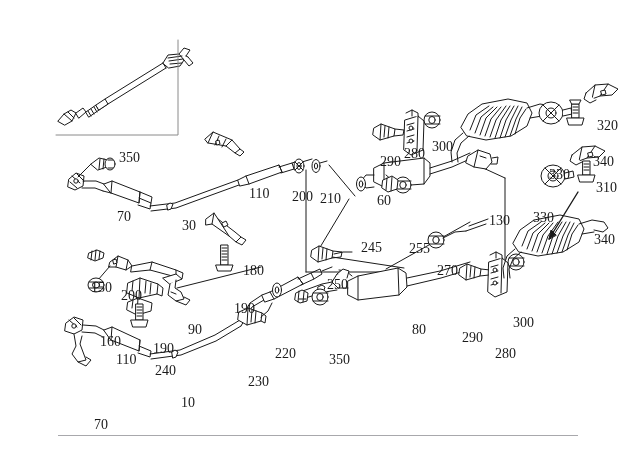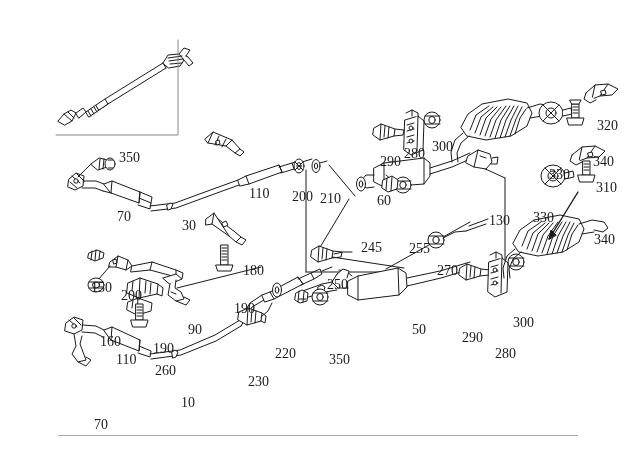--- a/index.html
+++ b/index.html
@@ -419,28 +419,28 @@
   <div class="lbl" style="left:292px;top:150px">200</div>
   <div class="lbl" style="left:320px;top:152px">210</div>
   <div class="lbl" style="left:243px;top:224px">180</div>
   <div class="lbl" style="left:234px;top:262px">190</div>
   <div class="lbl" style="left:91px;top:241px">150</div>
   <div class="lbl" style="left:121px;top:249px">200</div>
   <div class="lbl" style="left:100px;top:295px">160</div>
   <div class="lbl" style="left:153px;top:302px">190</div>
   <div class="lbl" style="left:116px;top:313px">110</div>
   <div class="lbl" style="left:188px;top:283px">90</div>
-  <div class="lbl" style="left:155px;top:324px">260</div>
+  <div class="lbl" style="left:155px;top:324px">240</div>
   <div class="lbl" style="left:181px;top:356px">10</div>
   <div class="lbl" style="left:94px;top:378px">70</div>
   <div class="lbl" style="left:275px;top:307px">220</div>
   <div class="lbl" style="left:248px;top:335px">230</div>
   <div class="lbl" style="left:327px;top:238px">250</div>
   <div class="lbl" style="left:329px;top:313px">350</div>
-  <div class="lbl" style="left:412px;top:283px">50</div>
+  <div class="lbl" style="left:412px;top:283px">80</div>
   <div class="lbl" style="left:377px;top:154px">60</div>
   <div class="lbl" style="left:361px;top:201px">245</div>
   <div class="lbl" style="left:409px;top:202px">255</div>
   <div class="lbl" style="left:437px;top:224px">270</div>
   <div class="lbl" style="left:380px;top:115px">290</div>
   <div class="lbl" style="left:404px;top:107px">280</div>
   <div class="lbl" style="left:432px;top:100px">300</div>
   <div class="lbl" style="left:489px;top:174px">130</div>
   <div class="lbl" style="left:549px;top:128px">330</div>
   <div class="lbl" style="left:597px;top:79px">320</div>

